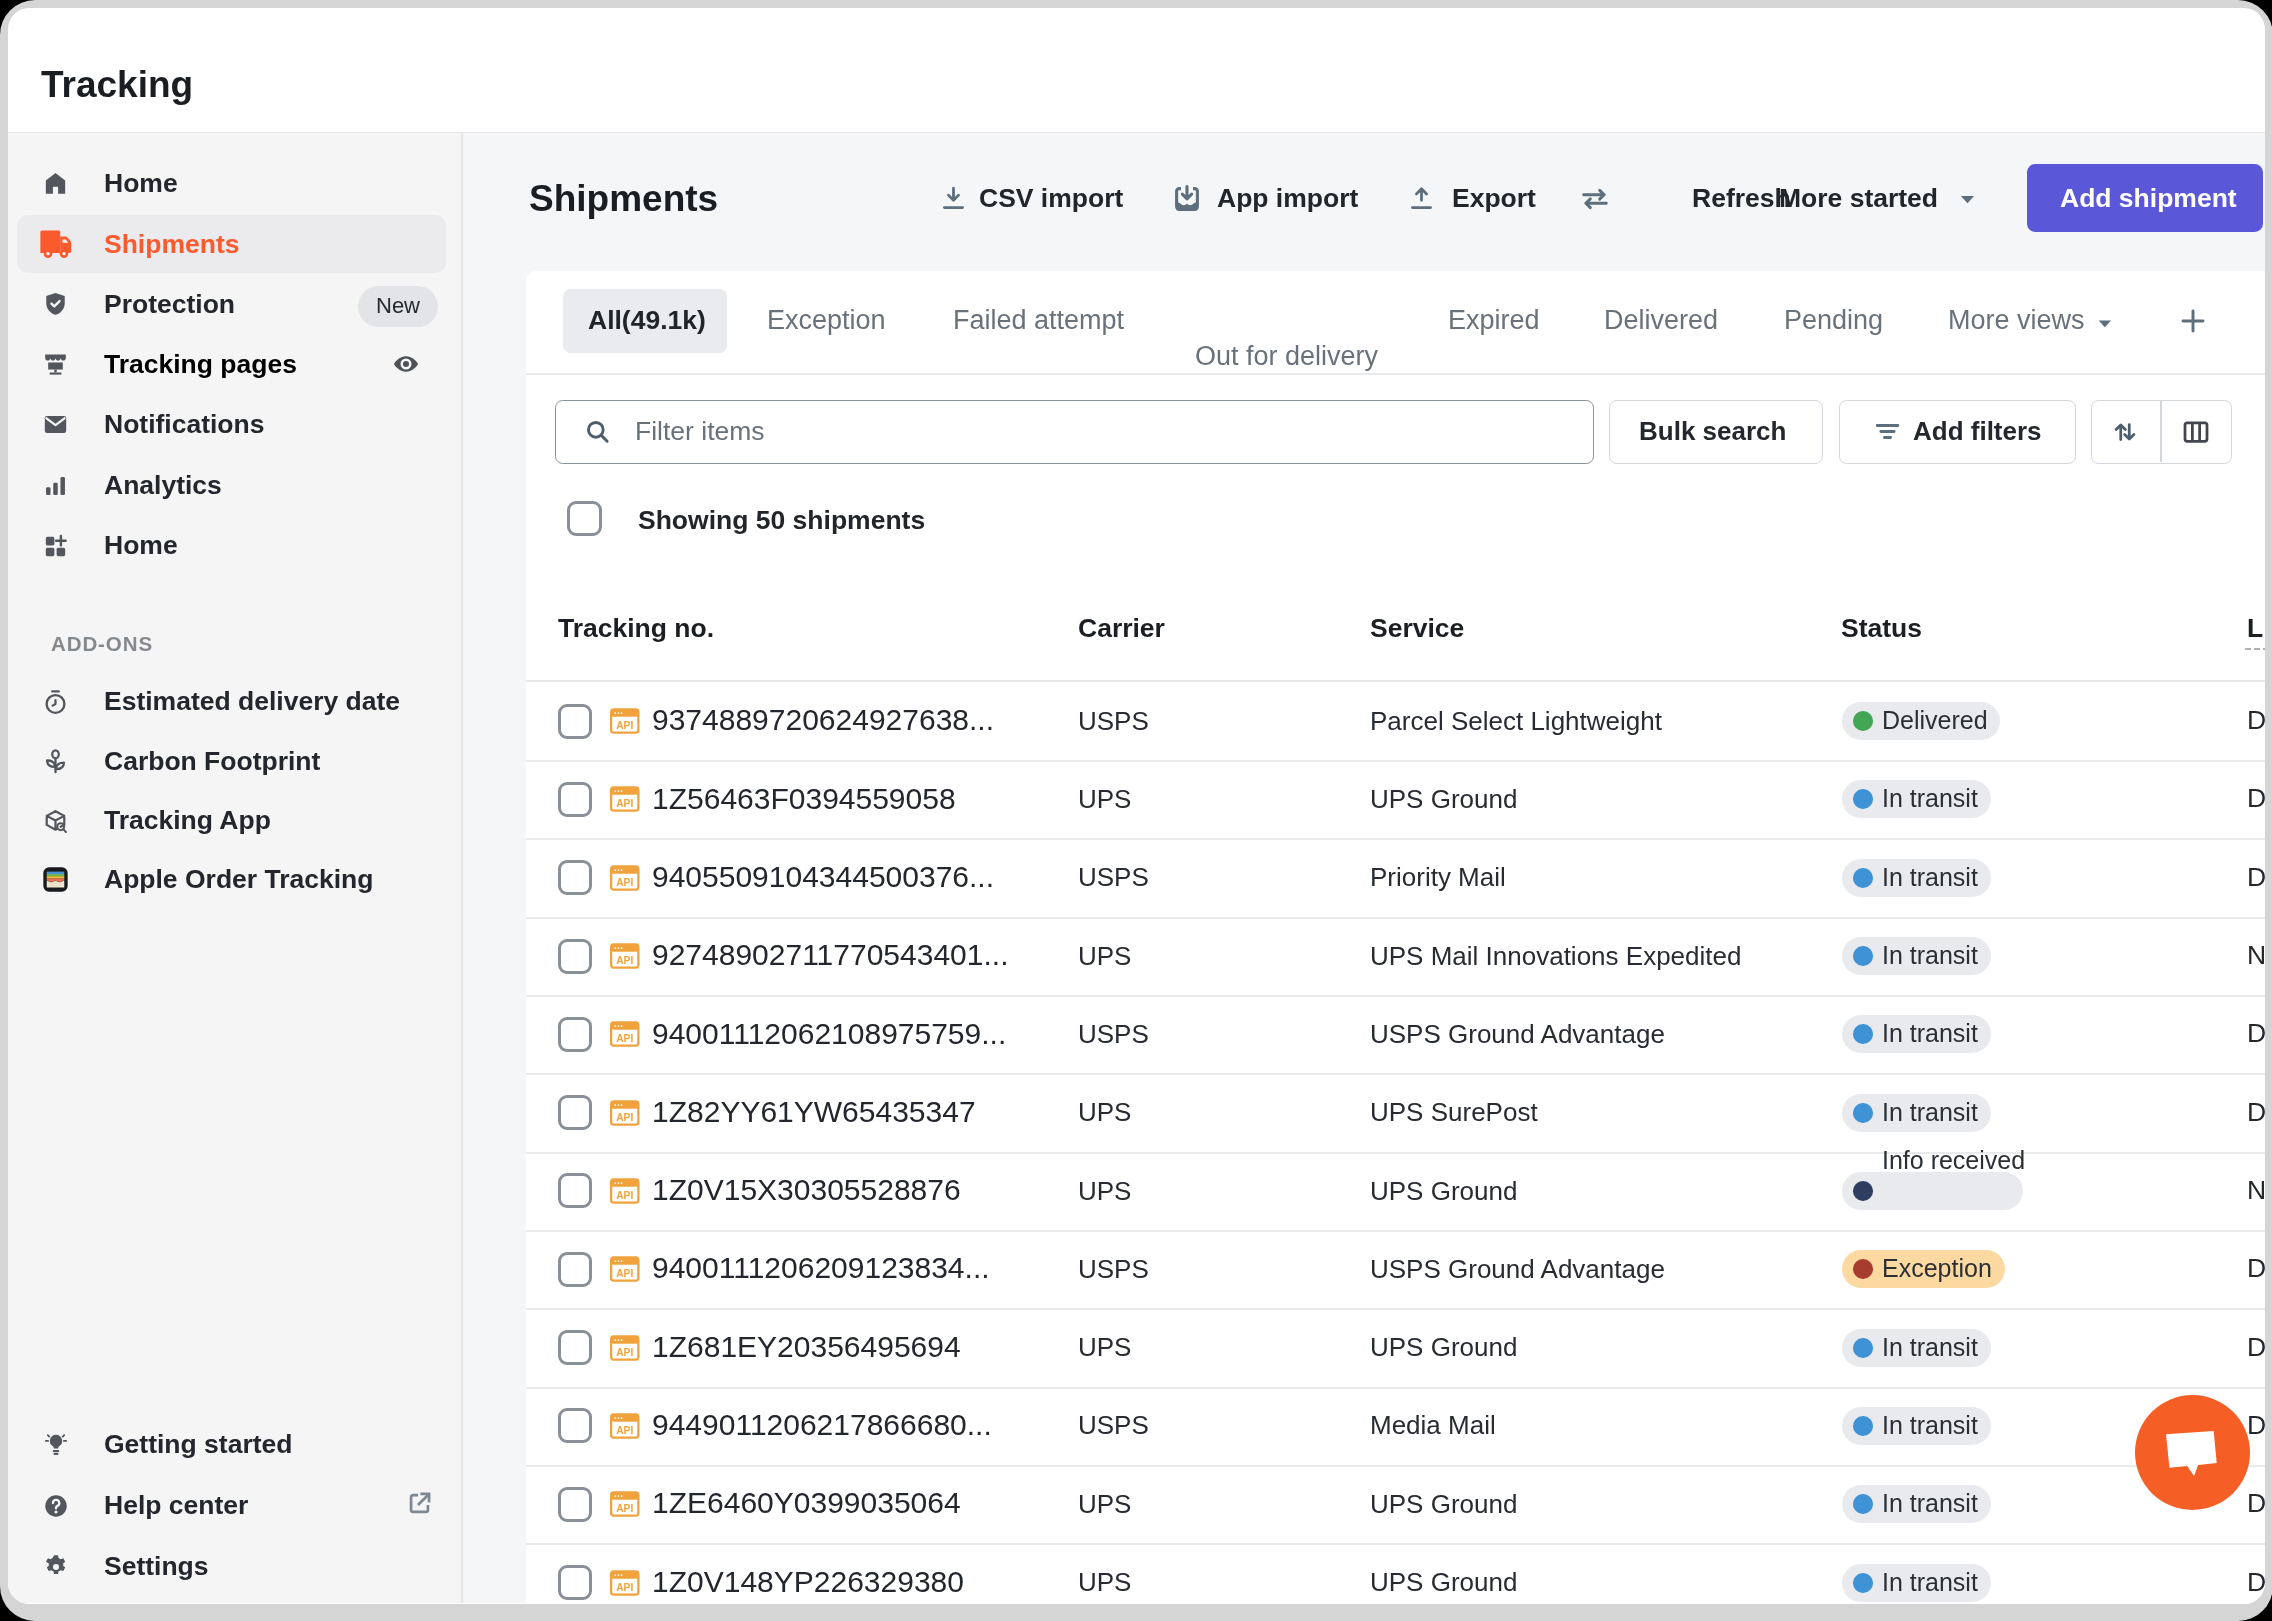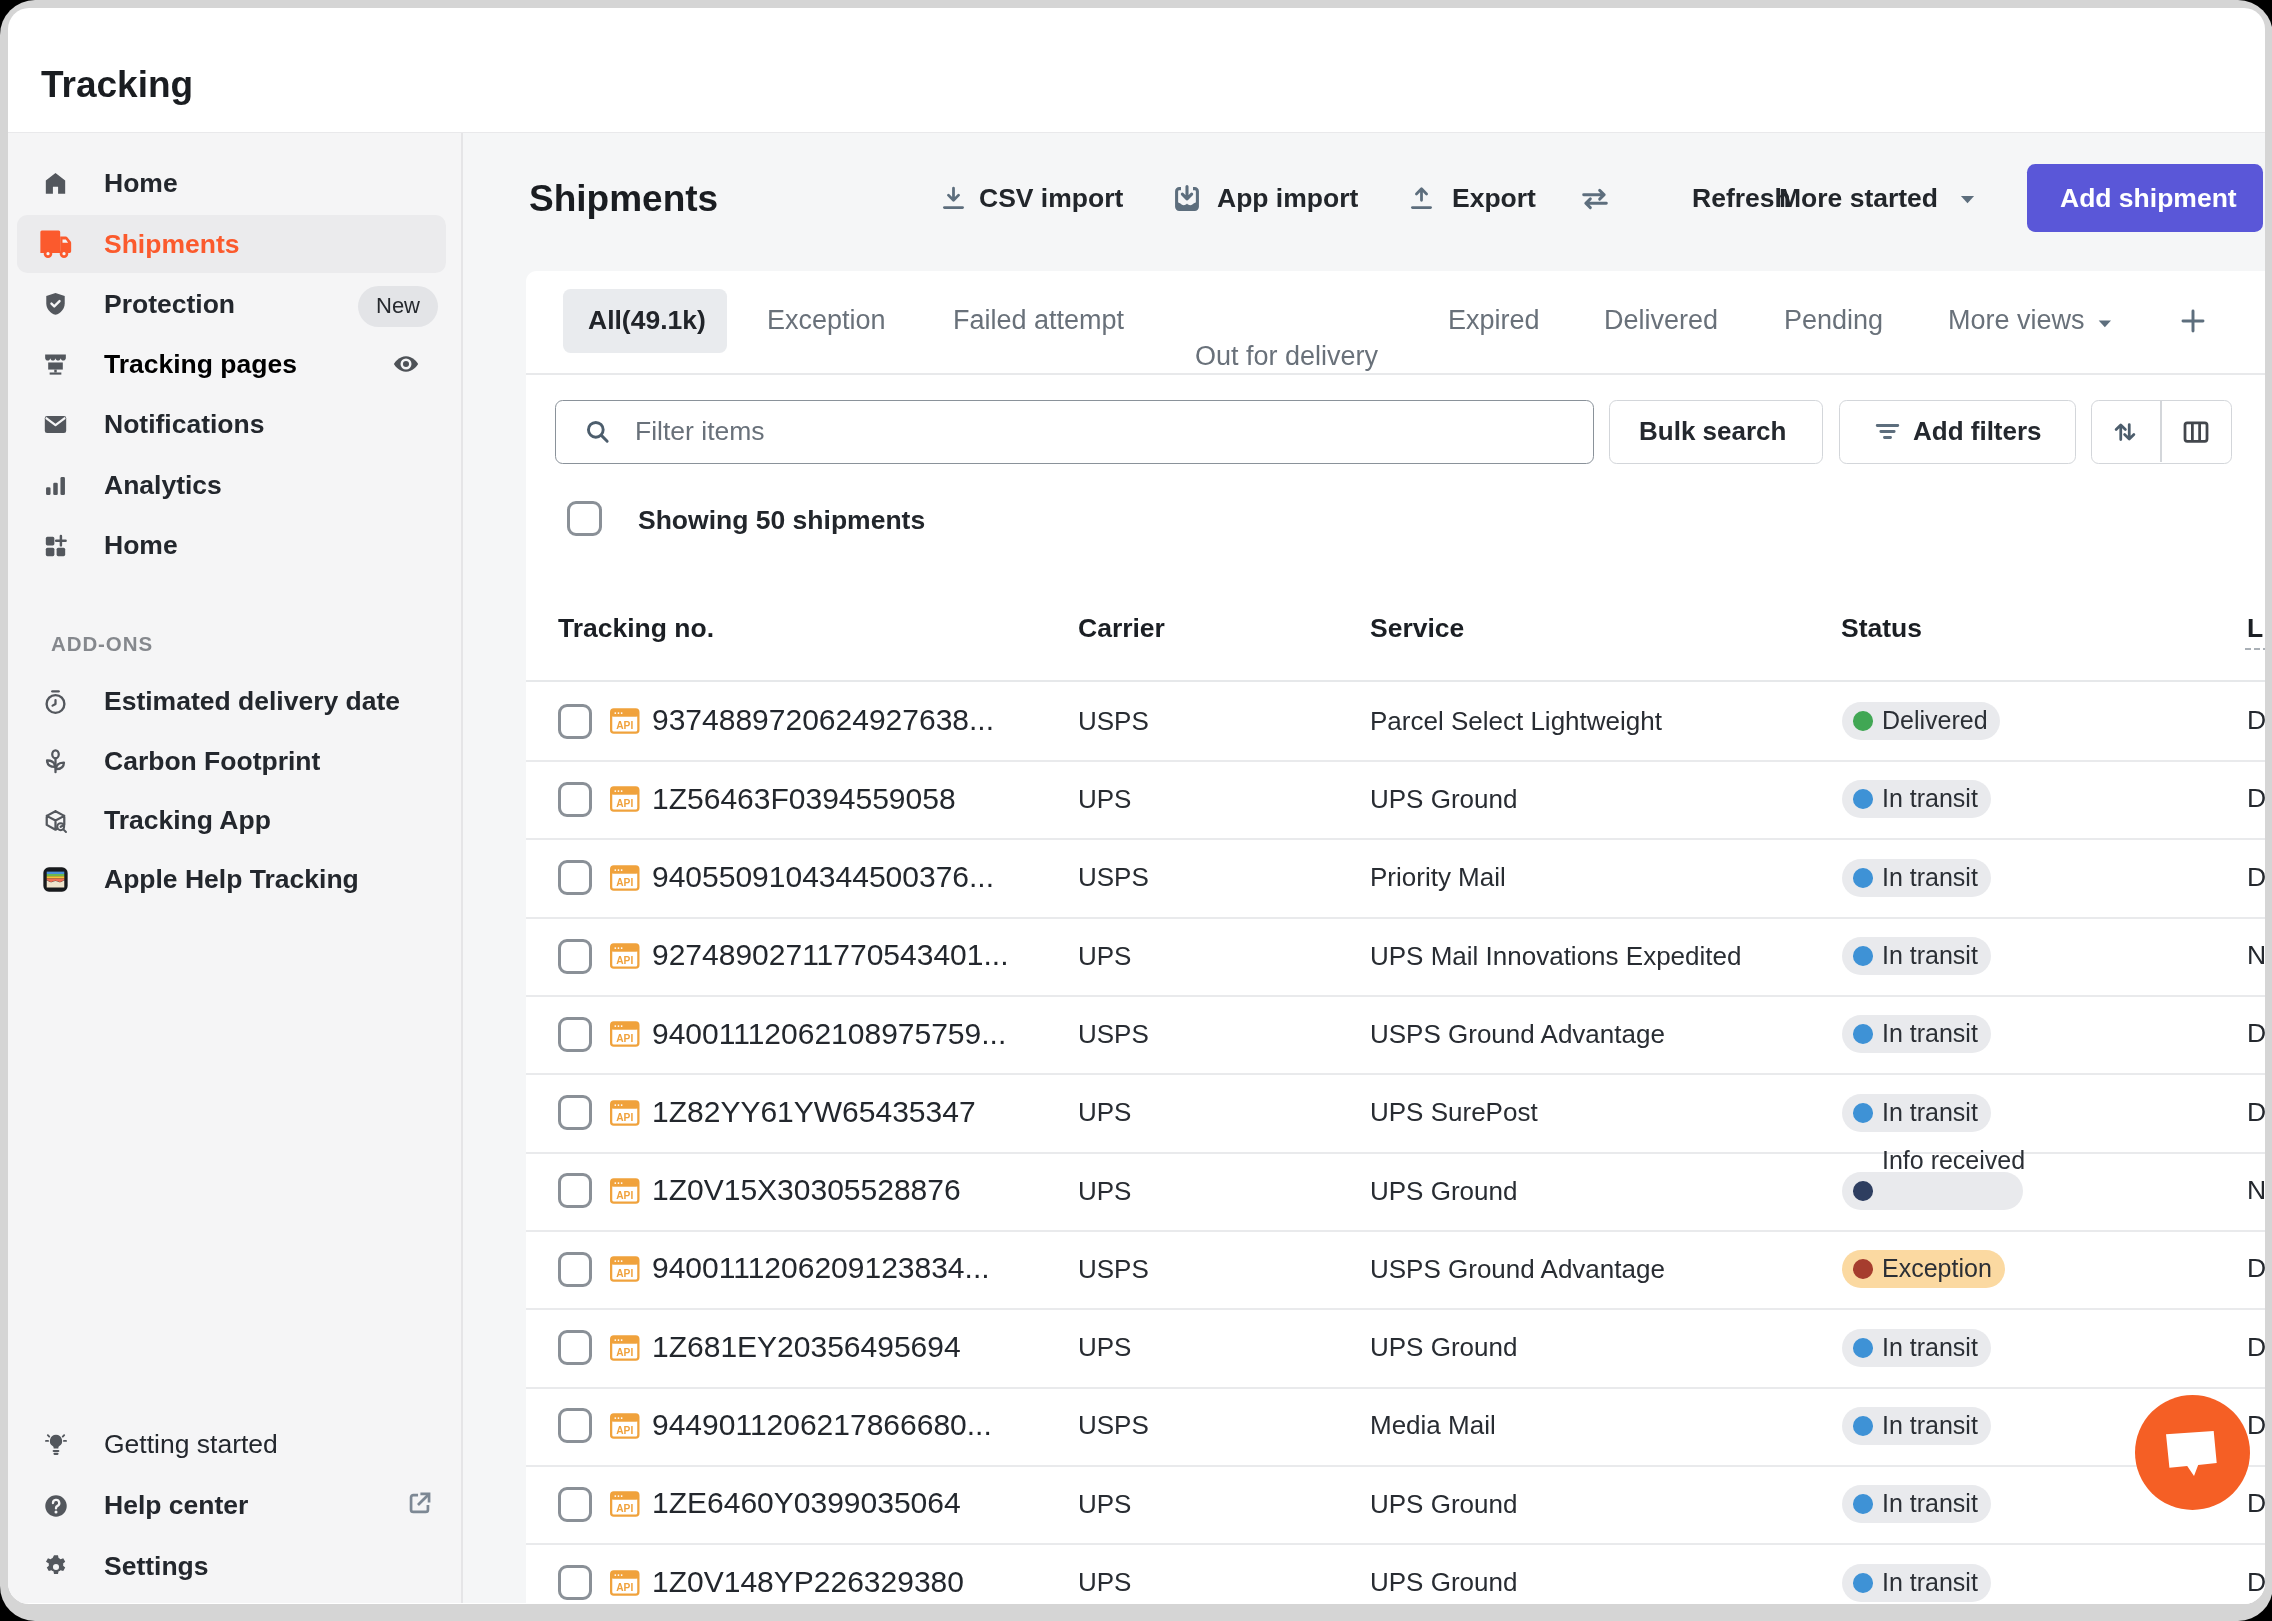--- a/index.html
+++ b/index.html
@@ -84,27 +84,27 @@
         </svg></div>
 <div class="abs" style="left:104px;top:807px;font-size:26.5px;font-weight:700;color:#23272d;line-height:26.5px;white-space:nowrap;">Tracking App</div>
 <div class="abs" style="left:42px;top:866px;width:27px;height:27px"><svg width="27" height="27" viewBox="0 0 24 24" fill="none">
           <rect x="1.2" y="1.2" width="21.6" height="21.6" rx="5" fill="#181a1d"></rect>
           <path d="M4.2 5h15.6v2.1H4.2Z" fill="#4a90d9"></path>
           <path d="M4.2 7.1h15.6v2H4.2Z" fill="#6cb84e"></path>
           <path d="M4.2 9.1h15.6v2H4.2Z" fill="#f2c53a"></path>
           <path d="M4.2 11.1h15.6v1.6c-1.6 0-2 1.6-3.9 1.6-1.8 0-2-1.1-3.9-1.1s-2.1 1.1-3.9 1.1c-1.9 0-2.3-1.6-3.9-1.6Z" fill="#ed6f55"></path>
           <path d="M4.2 12.9c1.6 0 2 1.6 3.9 1.6 1.8 0 2-1.1 3.9-1.1s2.1 1.1 3.9 1.1c1.9 0 2.3-1.6 3.9-1.6V19H4.2Z" fill="#efe4cc"></path>
         </svg></div>
-<div class="abs" style="left:104px;top:866px;font-size:26.5px;font-weight:700;color:#23272d;line-height:26.5px;white-space:nowrap;">Apple Help Tracking</div>
+<div class="abs" style="left:104px;top:866px;font-size:26.5px;font-weight:700;color:#23272d;line-height:26.5px;white-space:nowrap;">Apple Order Tracking</div>
 <div class="abs" style="left:42px;top:1431px;width:28px;height:28px"><svg width="28" height="28" viewBox="0 0 24 24" fill="none">
           <path d="M12 3.2a5.3 5.3 0 0 0-2.9 9.7c.6.4.9 1 .9 1.7v.4h4v-.4c0-.7.3-1.3.9-1.7A5.3 5.3 0 0 0 12 3.2Z" fill="#53575d"></path>
           <path d="M10 17.2h4M10.7 19.6h2.6" stroke="#53575d" stroke-width="1.8" stroke-linecap="round"></path>
           <path d="M3.4 8.5h1.8M18.8 8.5h1.8M5 3.6l1.2 1.2M19 3.6l-1.2 1.2" stroke="#53575d" stroke-width="1.6" stroke-linecap="round"></path>
         </svg></div>
-<div class="abs" style="left:104px;top:1431px;font-size:26.5px;font-weight:400;color:#23272d;line-height:26.5px;white-space:nowrap;">Getting started</div>
+<div class="abs" style="left:104px;top:1431px;font-size:26.5px;font-weight:700;color:#23272d;line-height:26.5px;white-space:nowrap;">Getting started</div>
 <div class="abs" style="left:42px;top:1492px;width:28px;height:28px"><svg width="28" height="28" viewBox="0 0 24 24" fill="none">
           <circle cx="12" cy="12" r="9.2" fill="#53575d"></circle>
           <path d="M9.4 9.4a2.7 2.7 0 1 1 3.9 2.5c-.8.4-1.3.9-1.3 1.8v.4" stroke="#f5f5f6" stroke-width="2" stroke-linecap="round"></path>
           <circle cx="12" cy="17.2" r="1.3" fill="#f5f5f6"></circle>
         </svg></div>
 <div class="abs" style="left:104px;top:1492px;font-size:26.5px;font-weight:700;color:#23272d;line-height:26.5px;white-space:nowrap;">Help center</div>
 <div class="abs" style="left:42px;top:1553px;width:28px;height:28px"><svg width="28" height="28" viewBox="0 0 24 24" fill="none">
           <path fill="#53575d" d="M10.3 2h3.4l.5 2.3c.6.2 1.2.5 1.7 1l2.3-.8 1.7 3-1.8 1.6c.1.3.1.6.1.9s0 .6-.1.9l1.8 1.6-1.7 3-2.3-.8c-.5.4-1.1.7-1.7 1l-.5 2.3h-3.4l-.5-2.3c-.6-.2-1.2-.5-1.7-1l-2.3.8-1.7-3 1.8-1.6c-.1-.3-.1-.6-.1-.9s0-.6.1-.9L3.4 7.5l1.7-3 2.3.8c.5-.4 1.1-.7 1.7-1Z"></path>
           <circle cx="12" cy="12" r="2.6" fill="#f5f5f6"></circle>
         </svg></div>

